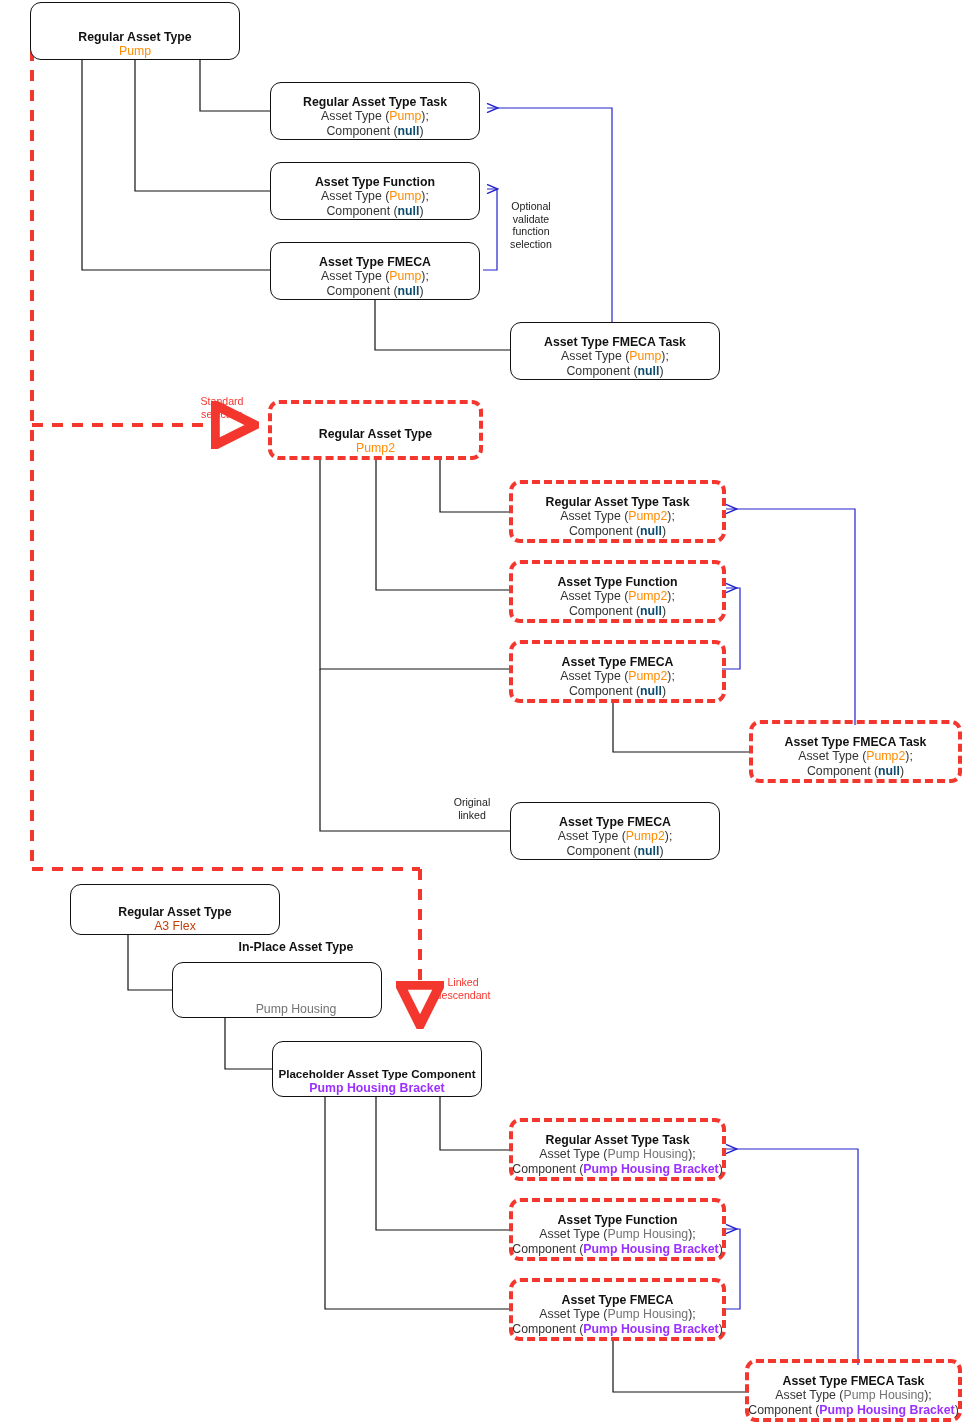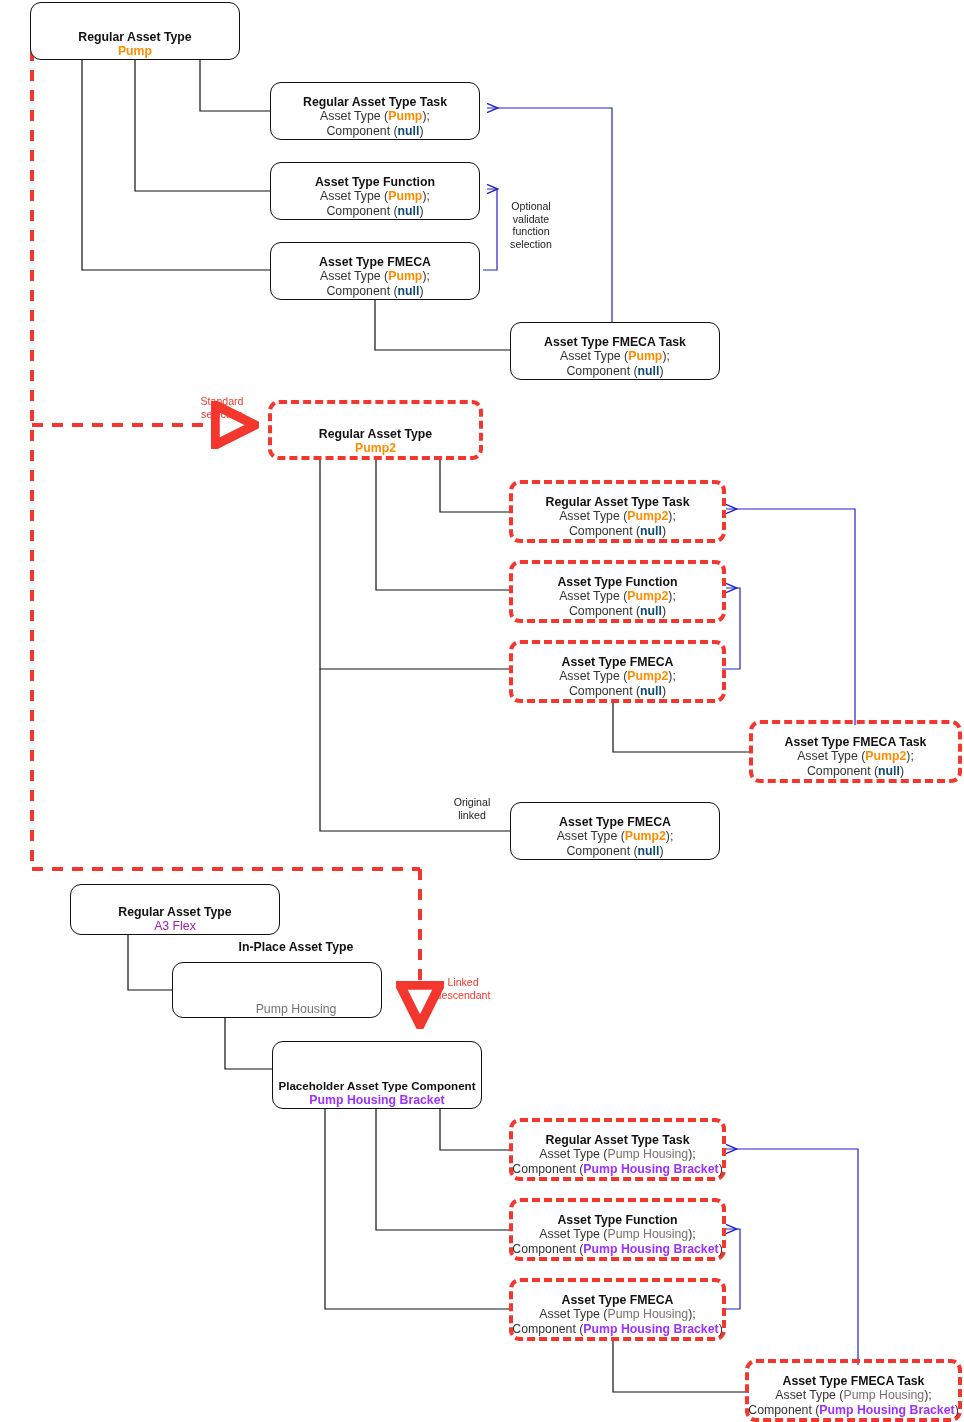--- a/index.html
+++ b/index.html
@@ -7,25 +7,25 @@
   #canvas{position:relative;width:964px;height:1422px;background:#fff;overflow:hidden;}
   svg.layer{position:absolute;left:0;top:0;width:964px;height:1422px;pointer-events:none;}
   .node{position:absolute;box-sizing:border-box;display:flex;flex-direction:column;
         align-items:center;justify-content:flex-end;text-align:center;
         background:#ffffff;color:#1a1a1a;}
   .node.solid{border:1.3px solid #111;border-radius:11px;}
   .node.dashed{border:4px dashed #f4372e;border-radius:11px;background:transparent;}
   .n-title{font-weight:bold;font-size:12.3px;line-height:14.5px;color:#111;white-space:nowrap;}
   .n-sub{font-size:12.3px;line-height:15px;color:#333;white-space:nowrap;}
   .n-name{font-size:12.3px;line-height:15px;font-weight:bold;white-space:nowrap;}
-  .orange{color:#ff8c00;font-weight:bold;}
+  .orange{color:#ff8c00;font-weight:normal;}
   .teal{color:#0c4a6e;font-weight:bold;}
   .green{color:#737373;font-weight:normal;margin-top:48px;}
   .purple{color:#9b30ff;font-weight:bold;}
-  .plain{color:#a21caf;font-weight:normal;}
+  .plain{color:#c2410c;font-weight:normal;}
   .note{position:absolute;font-size:10.6px;line-height:12.6px;color:#222;text-align:center;white-space:pre-line;}
   .note.red{color:#f4372e;}
 </style>
 </head>
 <body>
 
 <div id="canvas">
 
   <svg class="layer">
     <defs>
@@ -157,21 +157,21 @@
   <div class="node solid" style="left:70px;top:884px;width:210px;height:51px;">
     <div class="n-title">Regular Asset Type</div>
     <div class="n-name plain">A3 Flex</div>
   </div>
 
   <div class="node solid" style="left:172px;top:962px;width:210px;height:56px;padding-left:38px;">
     <div class="n-title">In-Place Asset Type</div>
     <div class="n-name green">Pump Housing</div>
   </div>
 
-  <div class="node solid" style="left:272px;top:1041px;width:210px;height:68px;">
+  <div class="node solid" style="left:272px;top:1041px;width:210px;height:56px;">
     <div class="n-title" style="font-size:11.6px;">Placeholder Asset Type Component</div>
     <div class="n-name purple">Pump Housing Bracket</div>
   </div>
 
   <div class="node dashed" style="left:509px;top:1118px;width:217px;height:63px;">
     <div class="n-title">Regular Asset Type Task</div>
     <div class="n-sub"><span>Asset Type (</span><span class="green">Pump Housing</span><span>);</span></div>
     <div class="n-sub"><span>Component (</span><span class="purple">Pump Housing Bracket</span><span>)</span></div>
   </div>
 

